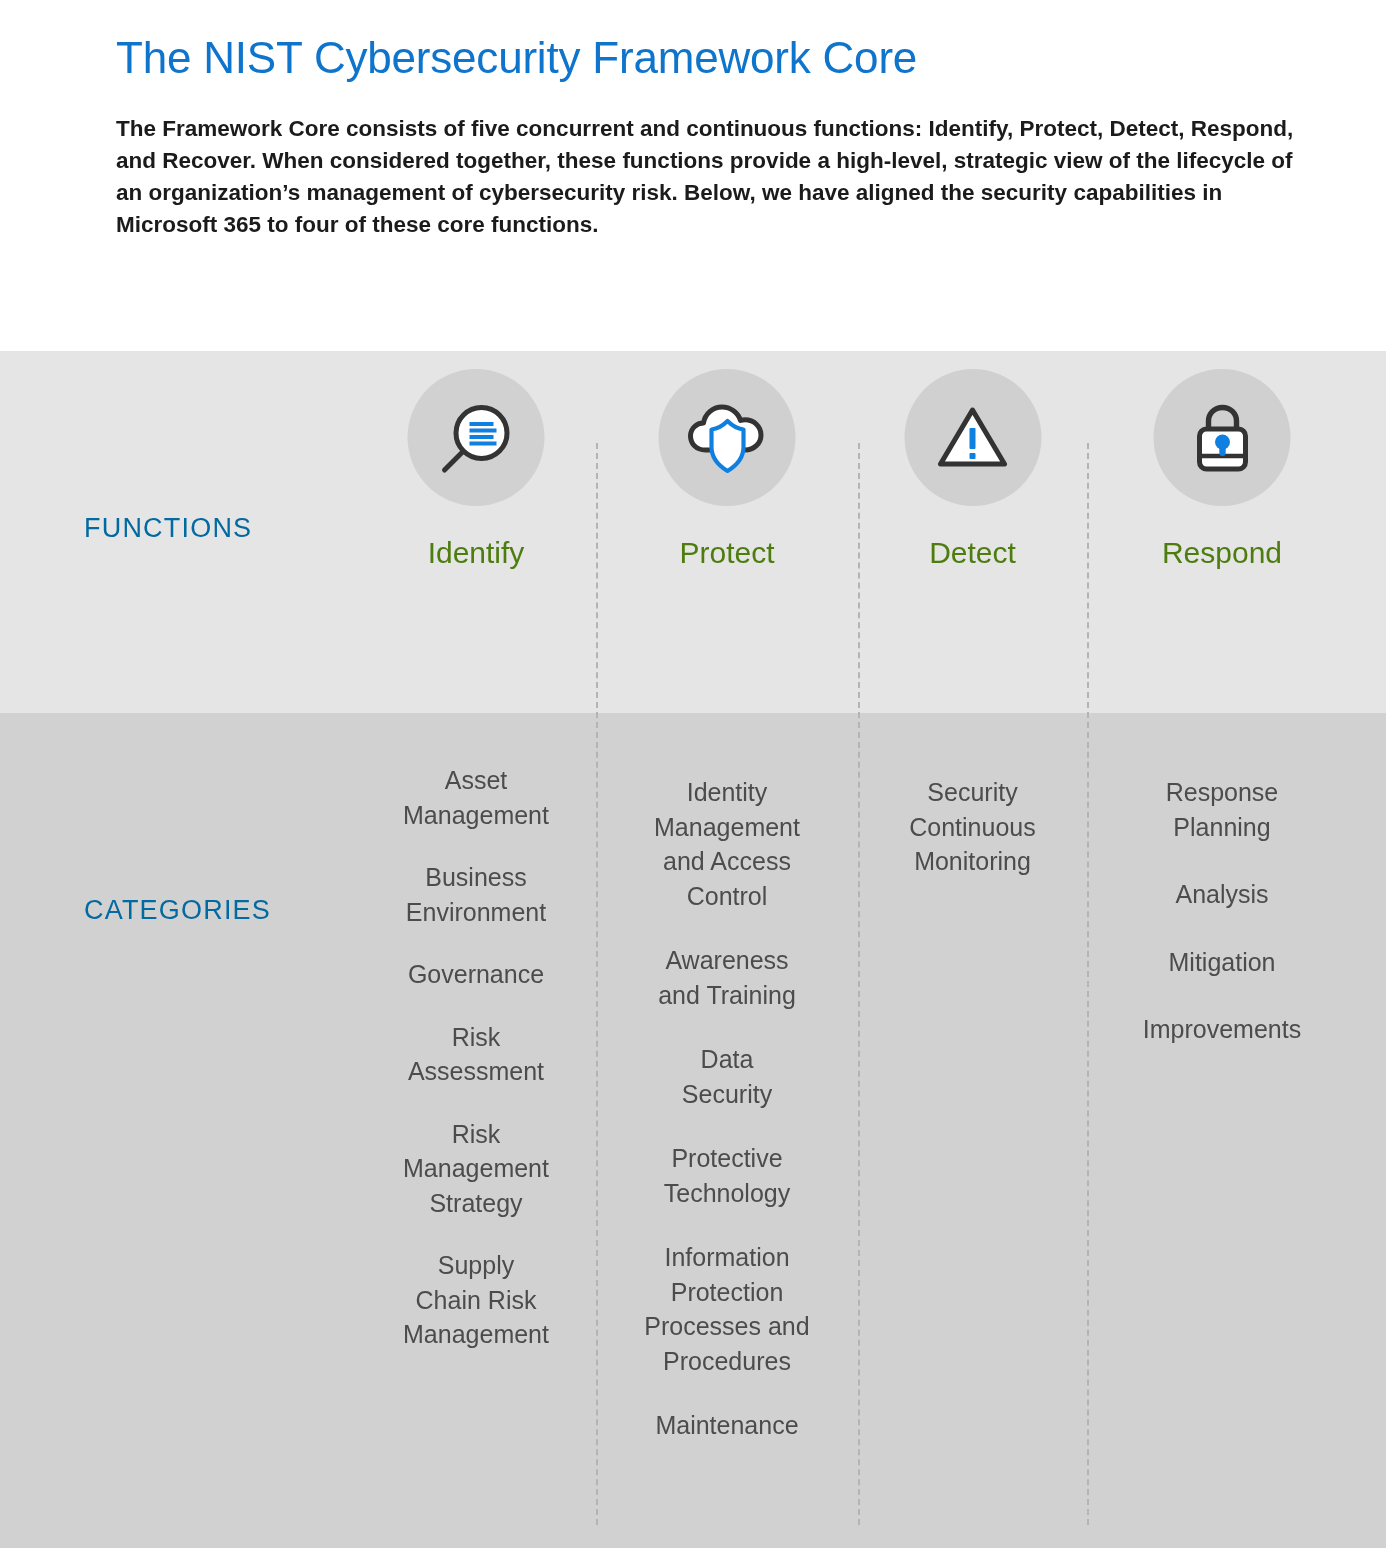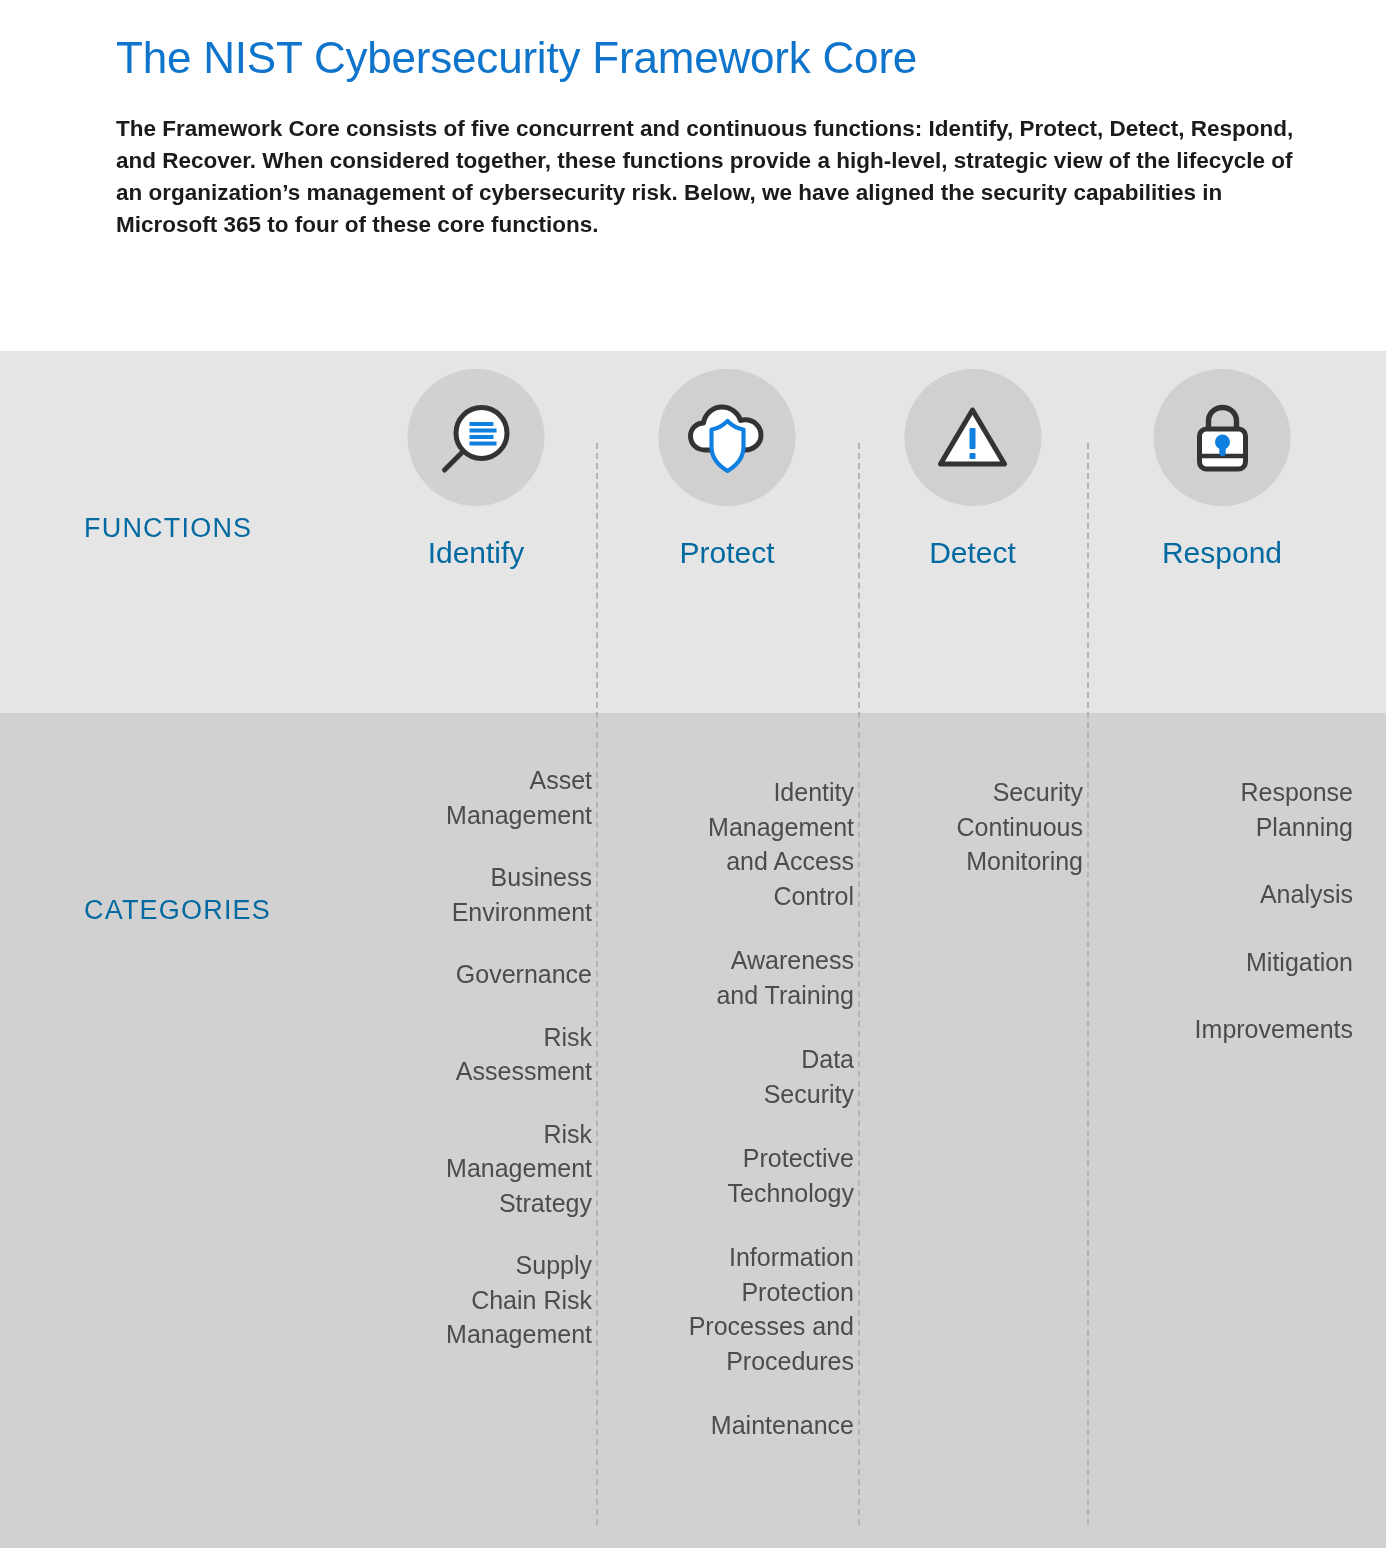--- a/index.html
+++ b/index.html
@@ -134,30 +134,30 @@
   .icon-wrap svg { display: block; }
 
   .fn-name {
     position: absolute;
     top: 185px;
     left: 0;
     width: 100%;
     text-align: center;
     font-size: 30px;
     font-weight: 400;
-    color: #0369a1;
+    color: #4d7c0f;
     white-space: nowrap;
   }
 
   .cat-list {
     position: absolute;
     top: 412px;
     left: 0;
     width: 100%;
-    text-align: right;
+    text-align: center;
   }
 
   .cat-item {
     font-size: 25px;
     line-height: 1.38;
     color: #4c4c4c;
     font-weight: 400;
     margin-bottom: 28px;
   }
   .cat-item:last-child { margin-bottom: 0; }

